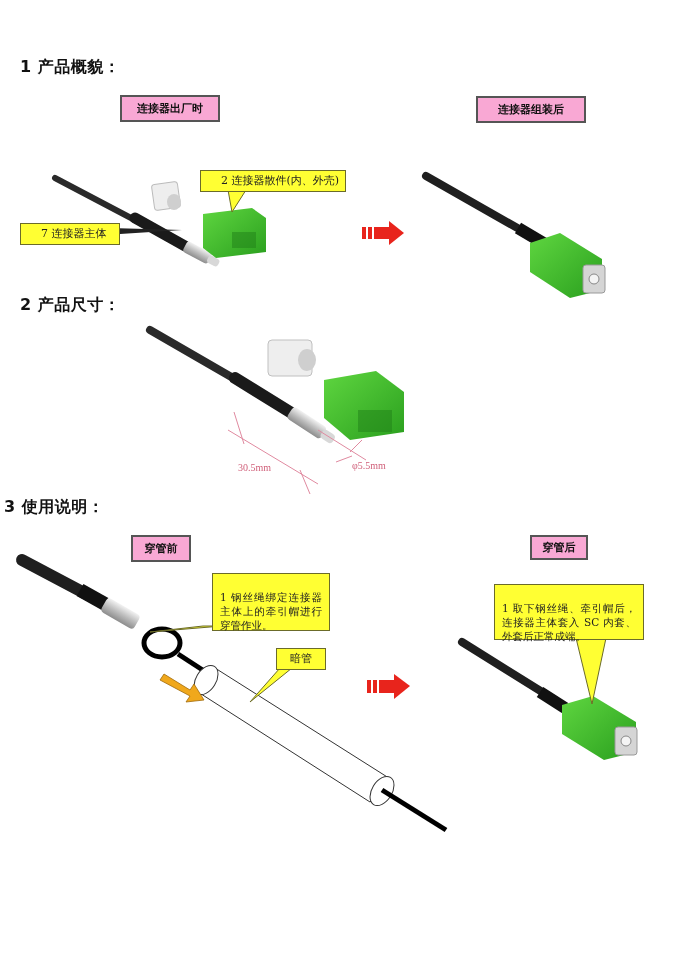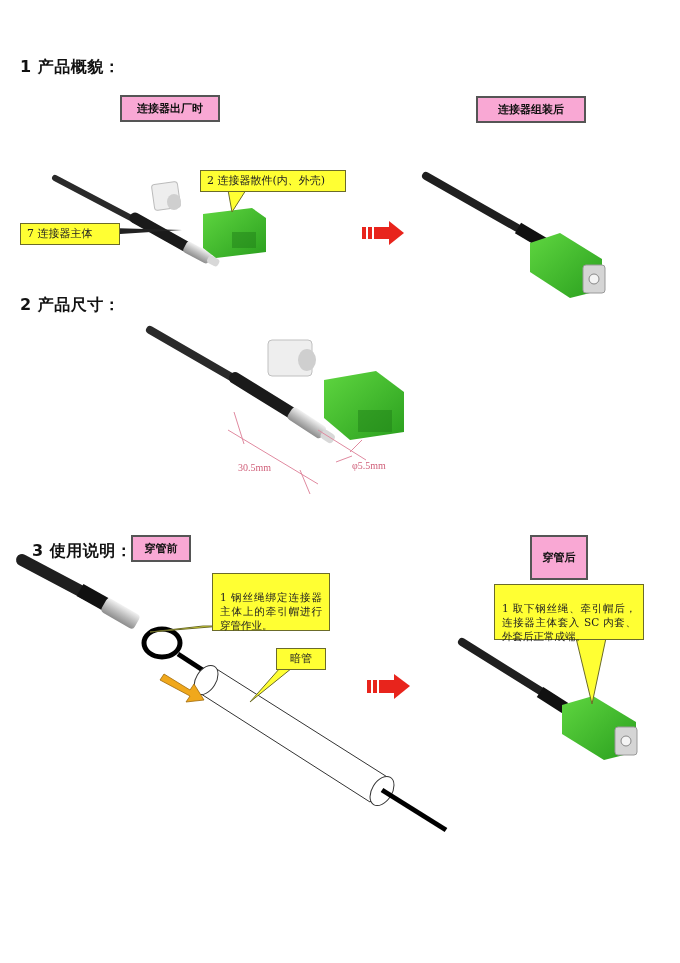--- a/index.html
+++ b/index.html
@@ -3,21 +3,21 @@
   <meta charset="utf-8">
   <style>
     html, body { margin:0; padding:0; }
     body { width:680px; height:963px; background:#ffffff; position:relative; overflow:hidden;
            font-family:"DejaVu Sans", sans-serif; }
     .section-title { position:absolute; font-weight:bold; font-size:16px; color:#111; letter-spacing:0.5px; }
     .tagbox { position:absolute; background:#f9a8d4; border:2px solid #555; font-weight:bold; font-size:11px;
               color:#111; display:flex; align-items:center; justify-content:center; box-sizing:border-box; }
     .callout { position:absolute; background:#ffff33; border:1.5px solid #6b6b2a; font-size:11px; color:#222;
                box-sizing:border-box; font-family:"DejaVu Serif", serif; line-height:1.35; }
-    .callout.single { display:flex; align-items:center; padding:0 6px; white-space:nowrap; }
+    .callout.single { display:flex; align-items:center; padding:0 20px; white-space:nowrap; }
     .callout.multi { padding:16px 7px; text-align:justify; }
     svg.layer { position:absolute; left:0; top:0; overflow:visible; }
     .dimlabel { position:absolute; font-size:10px; color:#d0607a; font-family:Liberation Serif, serif; }
   </style>
 </head>
 <body>
 
 <div class="section-title" style="left:20px;top:57px;">1 产品概貌：</div>
 
 <div class="tagbox" style="left:120px;top:95px;width:100px;height:27px;">连接器出厂时</div>
@@ -139,19 +139,19 @@
   <polygon points="576,638 606,638 592,704" fill="#ffff33" stroke="#6b6b2a" stroke-width="1"></polygon>
 </svg>
 
 <div class="callout single" style="left:20px;top:223px;width:100px;height:22px;">7 连接器主体</div>
 <div class="callout single" style="left:200px;top:170px;width:146px;height:22px;">2 连接器散件(内、外壳)</div>
 
 <div class="section-title" style="left:20px;top:295px;">2 产品尺寸：</div>
 <div class="dimlabel" style="left:238px;top:462px;">30.5mm</div>
 <div class="dimlabel" style="left:352px;top:460px;">φ5.5mm</div>
 
-<div class="section-title" style="left:32px;top:497px;margin-top:44px;">3 使用说明：</div>
+<div class="section-title" style="left:4px;top:497px;">3 使用说明：</div>
 <div class="tagbox" style="left:131px;top:535px;width:60px;height:27px;">穿管前</div>
-<div class="tagbox" style="left:530px;top:535px;width:58px;height:45px;">穿管后</div>
+<div class="tagbox" style="left:530px;top:535px;width:58px;height:25px;">穿管后</div>
 
 <div class="callout multi" style="left:212px;top:573px;width:118px;height:58px;font-size:10.5px;">1 钢丝绳绑定连接器主体上的牵引帽进行穿管作业。</div>
 <div class="callout single" style="left:276px;top:648px;width:50px;height:22px;justify-content:center;">暗管</div>
 <div class="callout multi" style="left:494px;top:584px;width:150px;height:56px;font-size:10.5px;">1 取下钢丝绳、牵引帽后，连接器主体套入 SC 内套、外套后正常成端。</div>
 
 </body></html>

